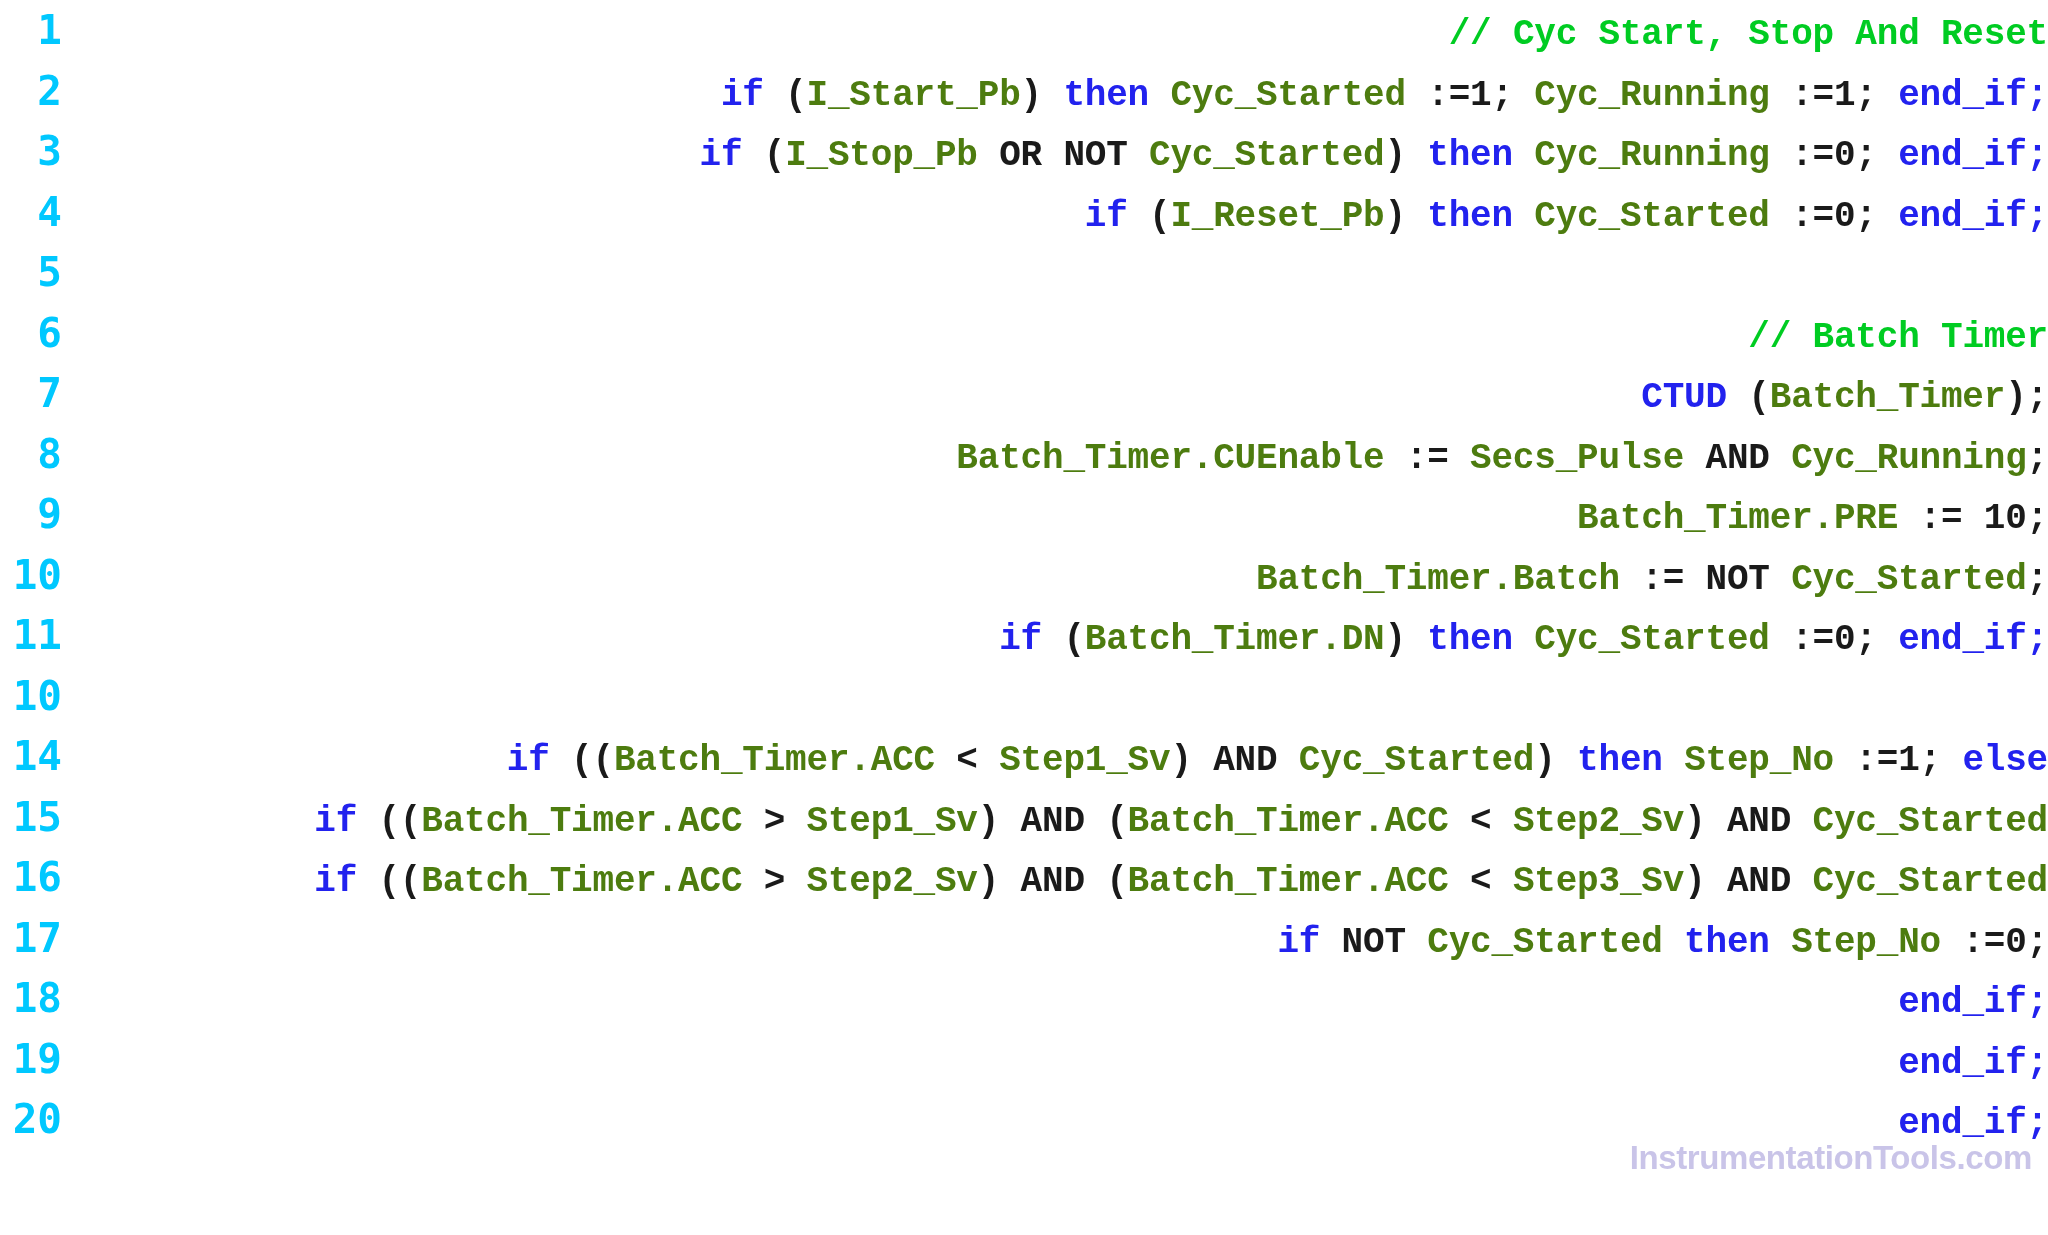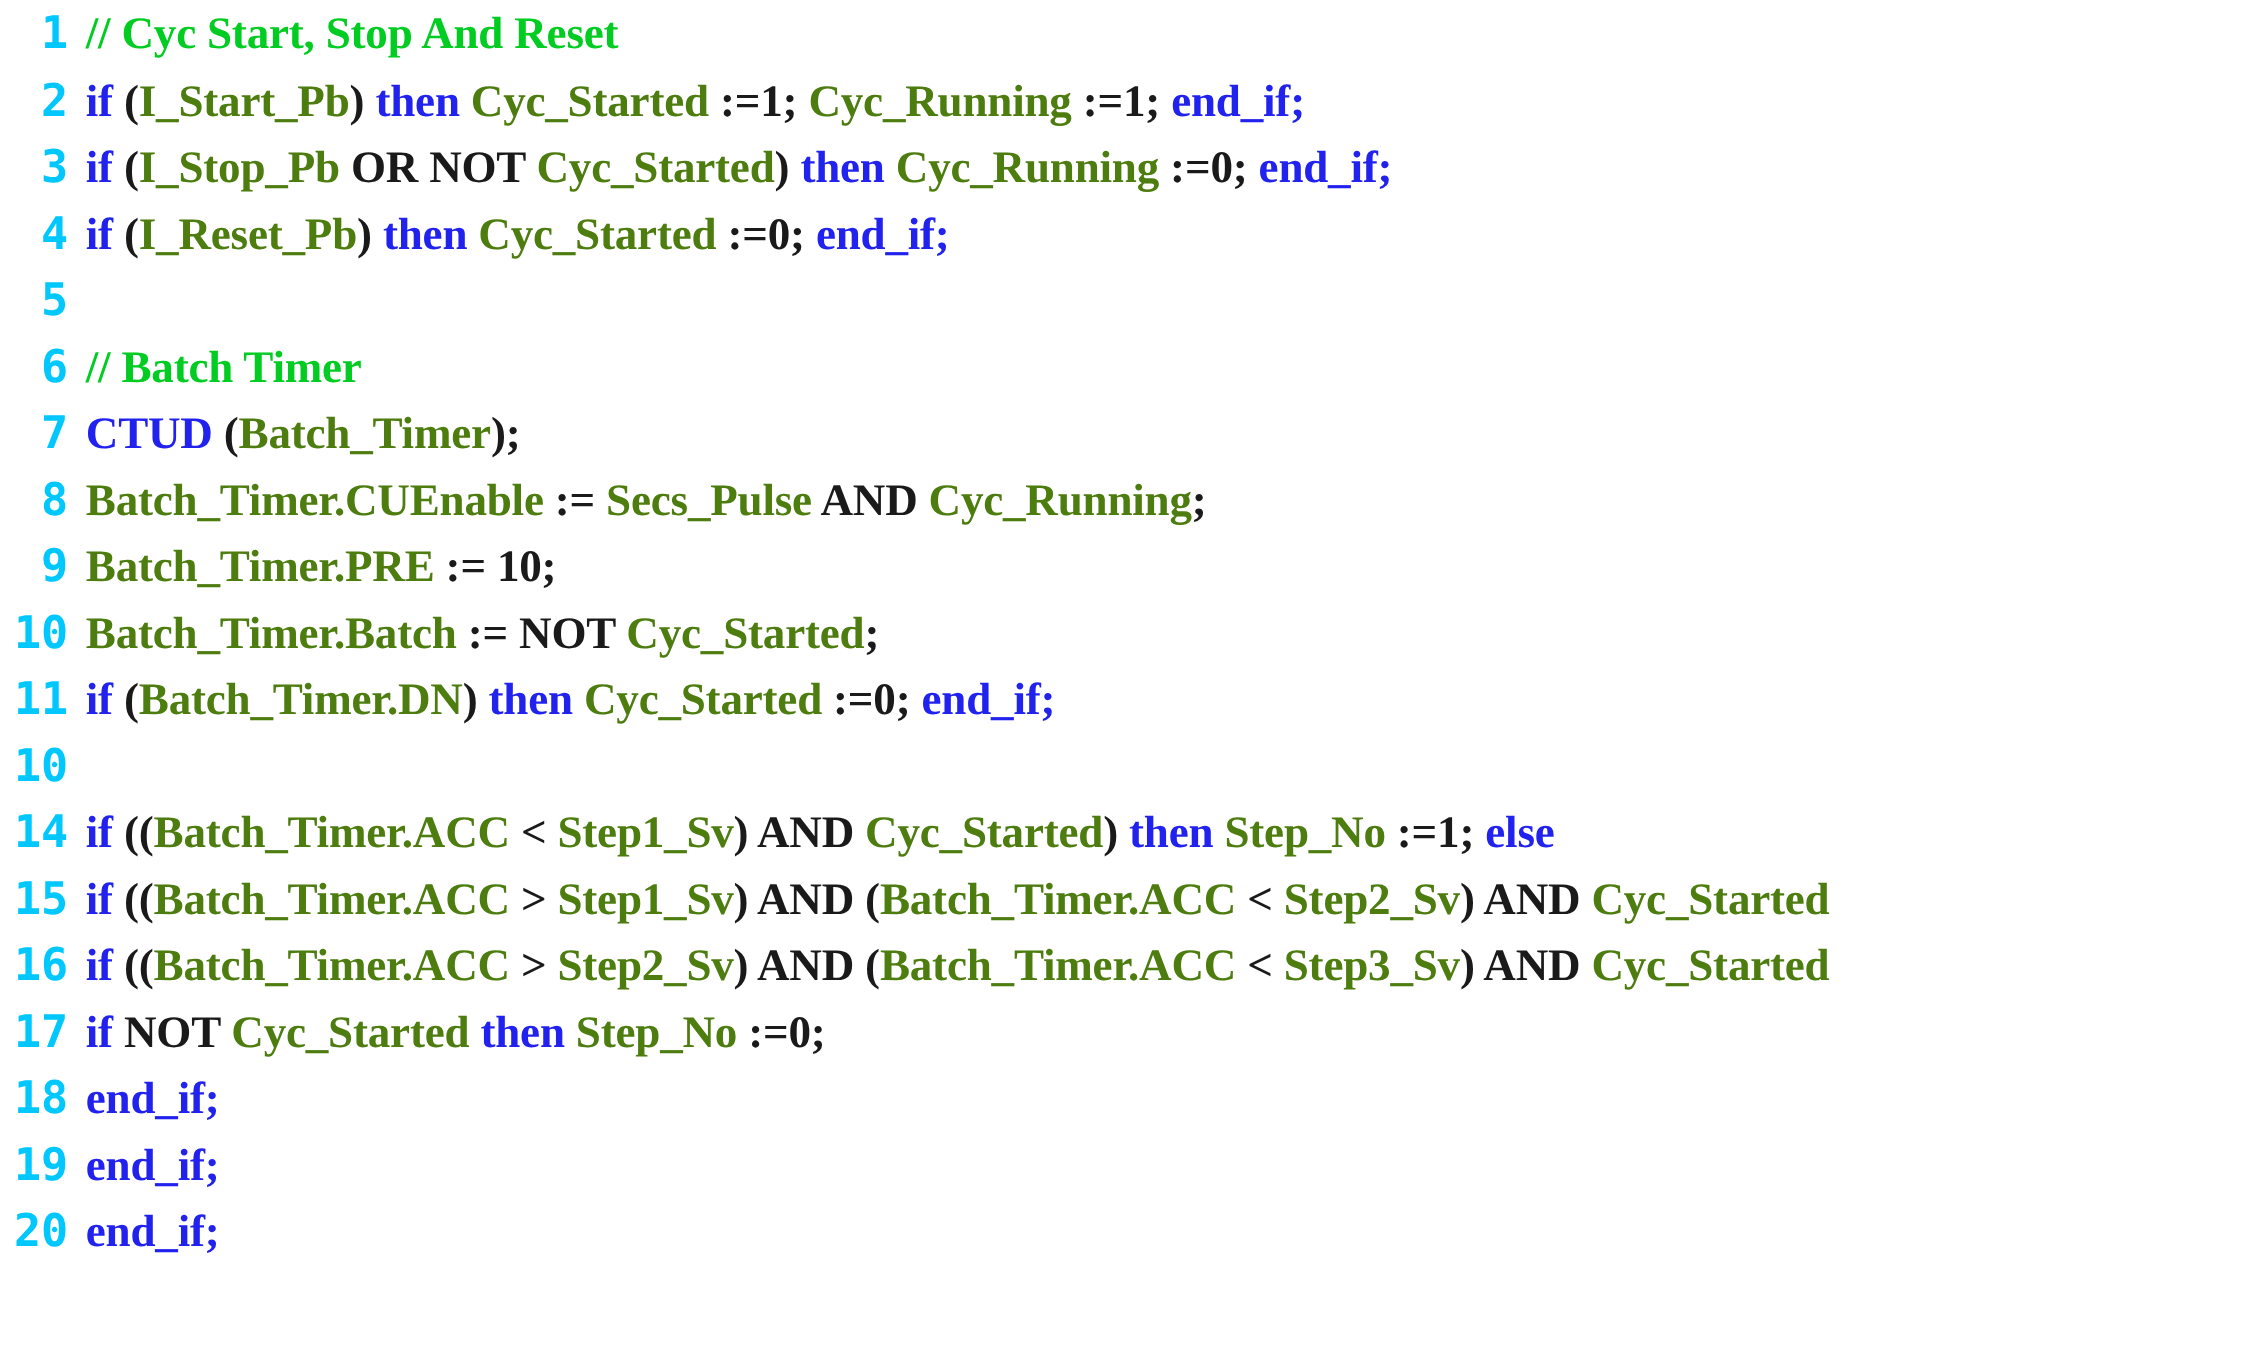--- a/index.html
+++ b/index.html
@@ -35,26 +35,27 @@
     text-align: right;
     padding-right: 16px;
     color: #00c8ff;
     font-size: 41px;
     font-weight: 700;
     font-family: "DejaVu Sans Mono", "Liberation Mono", monospace;
     user-select: none;
   }
   .line-content {
     flex: 1 1 auto;
-    font-size: 41px;
+    font-size: 36px;
     font-weight: 700;
     letter-spacing: -0.2px;
-    font-family: Liberation Serif, serif;
+    font-family: Liberation Mono, monospace;
     white-space: pre;
     overflow: visible;
+    text-align: right;
   }
   .tok-comment  { color: #00cc22; }
   .tok-keyword  { color: #2222ee; margin-top: 26px; }
   .tok-variable { color: #4d7c0f; }
   .tok-operator { color: #1a1a1a; }
   .tok-number   { color: #1a1a1a; }
 
   #watermark {
     position: absolute;
     right: 16px;
@@ -85,13 +86,14 @@
       <div class="code-line"><span class="line-number">11</span><span class="line-content"><span class="tok-keyword">if</span><span class="tok-operator"> (</span><span class="tok-variable">Batch_Timer.DN</span><span class="tok-operator">) </span><span class="tok-keyword">then</span><span class="tok-operator"> </span><span class="tok-variable">Cyc_Started</span><span class="tok-operator"> :=0; </span><span class="tok-keyword">end_if;</span></span></div>
       <div class="code-line"><span class="line-number">10</span><span class="line-content"></span></div>
       <div class="code-line"><span class="line-number">14</span><span class="line-content"><span class="tok-keyword">if</span><span class="tok-operator"> ((</span><span class="tok-variable">Batch_Timer.ACC</span><span class="tok-operator"> &lt; </span><span class="tok-variable">Step1_Sv</span><span class="tok-operator">) AND </span><span class="tok-variable">Cyc_Started</span><span class="tok-operator">) </span><span class="tok-keyword">then</span><span class="tok-operator"> </span><span class="tok-variable">Step_No</span><span class="tok-operator"> :=1; </span><span class="tok-keyword">else</span></span></div>
       <div class="code-line"><span class="line-number">15</span><span class="line-content"><span class="tok-keyword">if</span><span class="tok-operator"> ((</span><span class="tok-variable">Batch_Timer.ACC</span><span class="tok-operator"> &gt; </span><span class="tok-variable">Step1_Sv</span><span class="tok-operator">) AND (</span><span class="tok-variable">Batch_Timer.ACC</span><span class="tok-operator"> &lt; </span><span class="tok-variable">Step2_Sv</span><span class="tok-operator">) AND </span><span class="tok-variable">Cyc_Started</span></span></div>
       <div class="code-line"><span class="line-number">16</span><span class="line-content"><span class="tok-keyword">if</span><span class="tok-operator"> ((</span><span class="tok-variable">Batch_Timer.ACC</span><span class="tok-operator"> &gt; </span><span class="tok-variable">Step2_Sv</span><span class="tok-operator">) AND (</span><span class="tok-variable">Batch_Timer.ACC</span><span class="tok-operator"> &lt; </span><span class="tok-variable">Step3_Sv</span><span class="tok-operator">) AND </span><span class="tok-variable">Cyc_Started</span></span></div>
       <div class="code-line"><span class="line-number">17</span><span class="line-content"><span class="tok-keyword">if</span><span class="tok-operator"> NOT </span><span class="tok-variable">Cyc_Started</span><span class="tok-operator"> </span><span class="tok-keyword">then</span><span class="tok-operator"> </span><span class="tok-variable">Step_No</span><span class="tok-operator"> :=0;</span></span></div>
       <div class="code-line"><span class="line-number">18</span><span class="line-content"><span class="tok-keyword">end_if;</span></span></div>
       <div class="code-line"><span class="line-number">19</span><span class="line-content"><span class="tok-keyword">end_if;</span></span></div>
       <div class="code-line"><span class="line-number">20</span><span class="line-content"><span class="tok-keyword">end_if;</span></span></div>
     </div>
+  <div id="watermark">InstrumentationTools.com</div>
 </div>
 
 </body></html>

